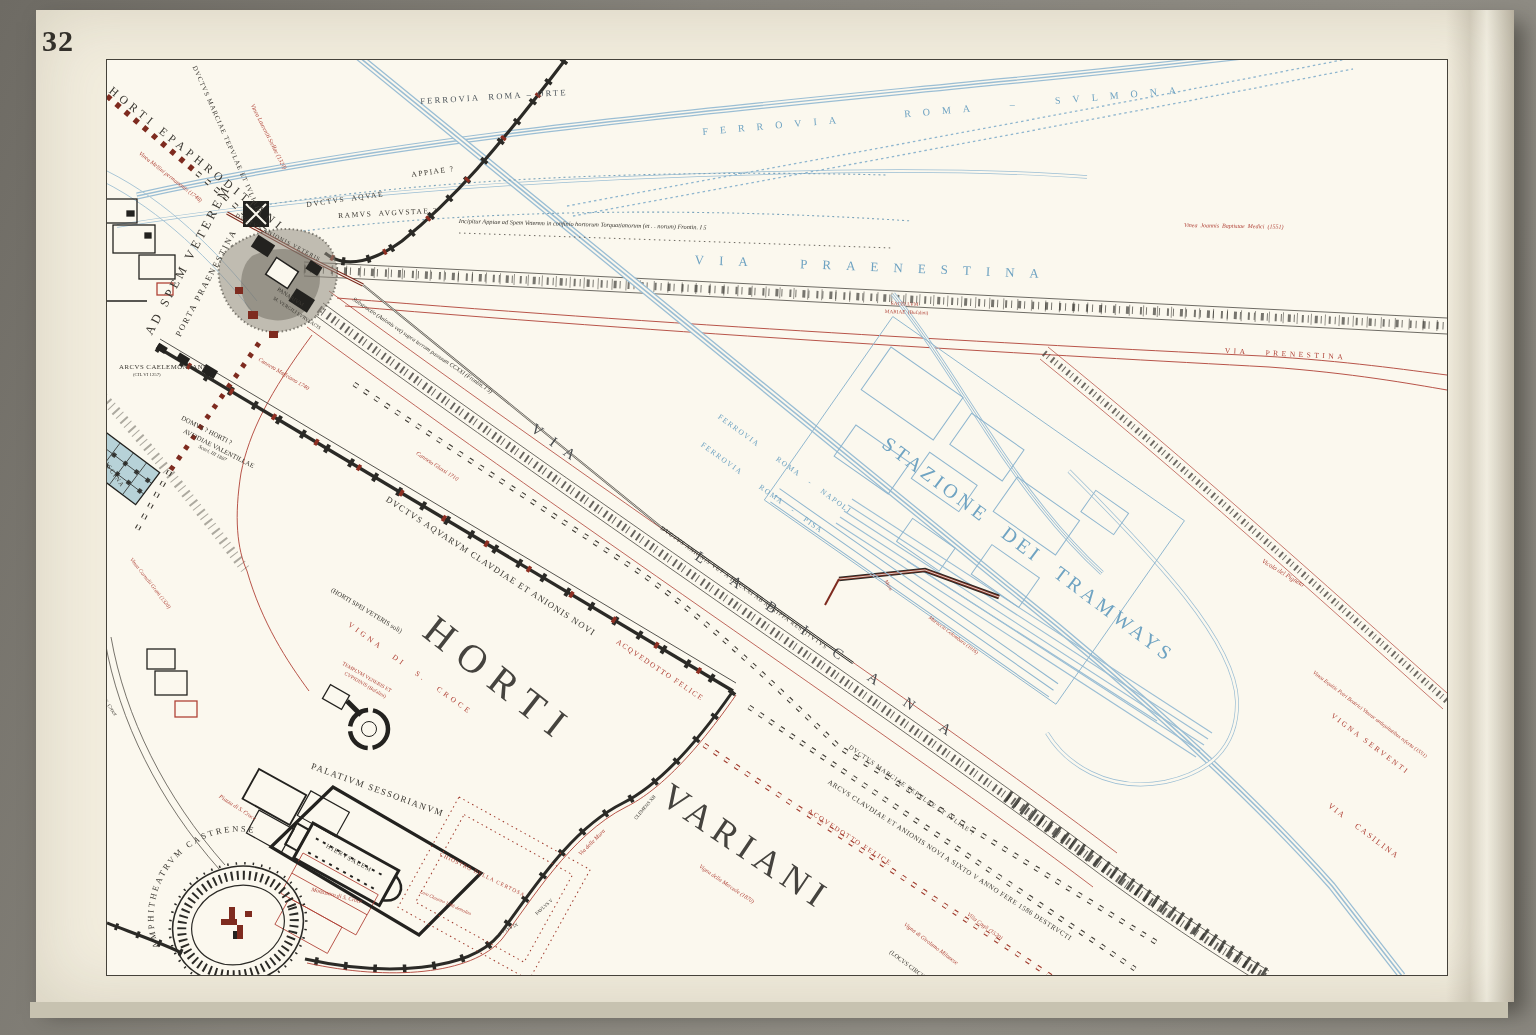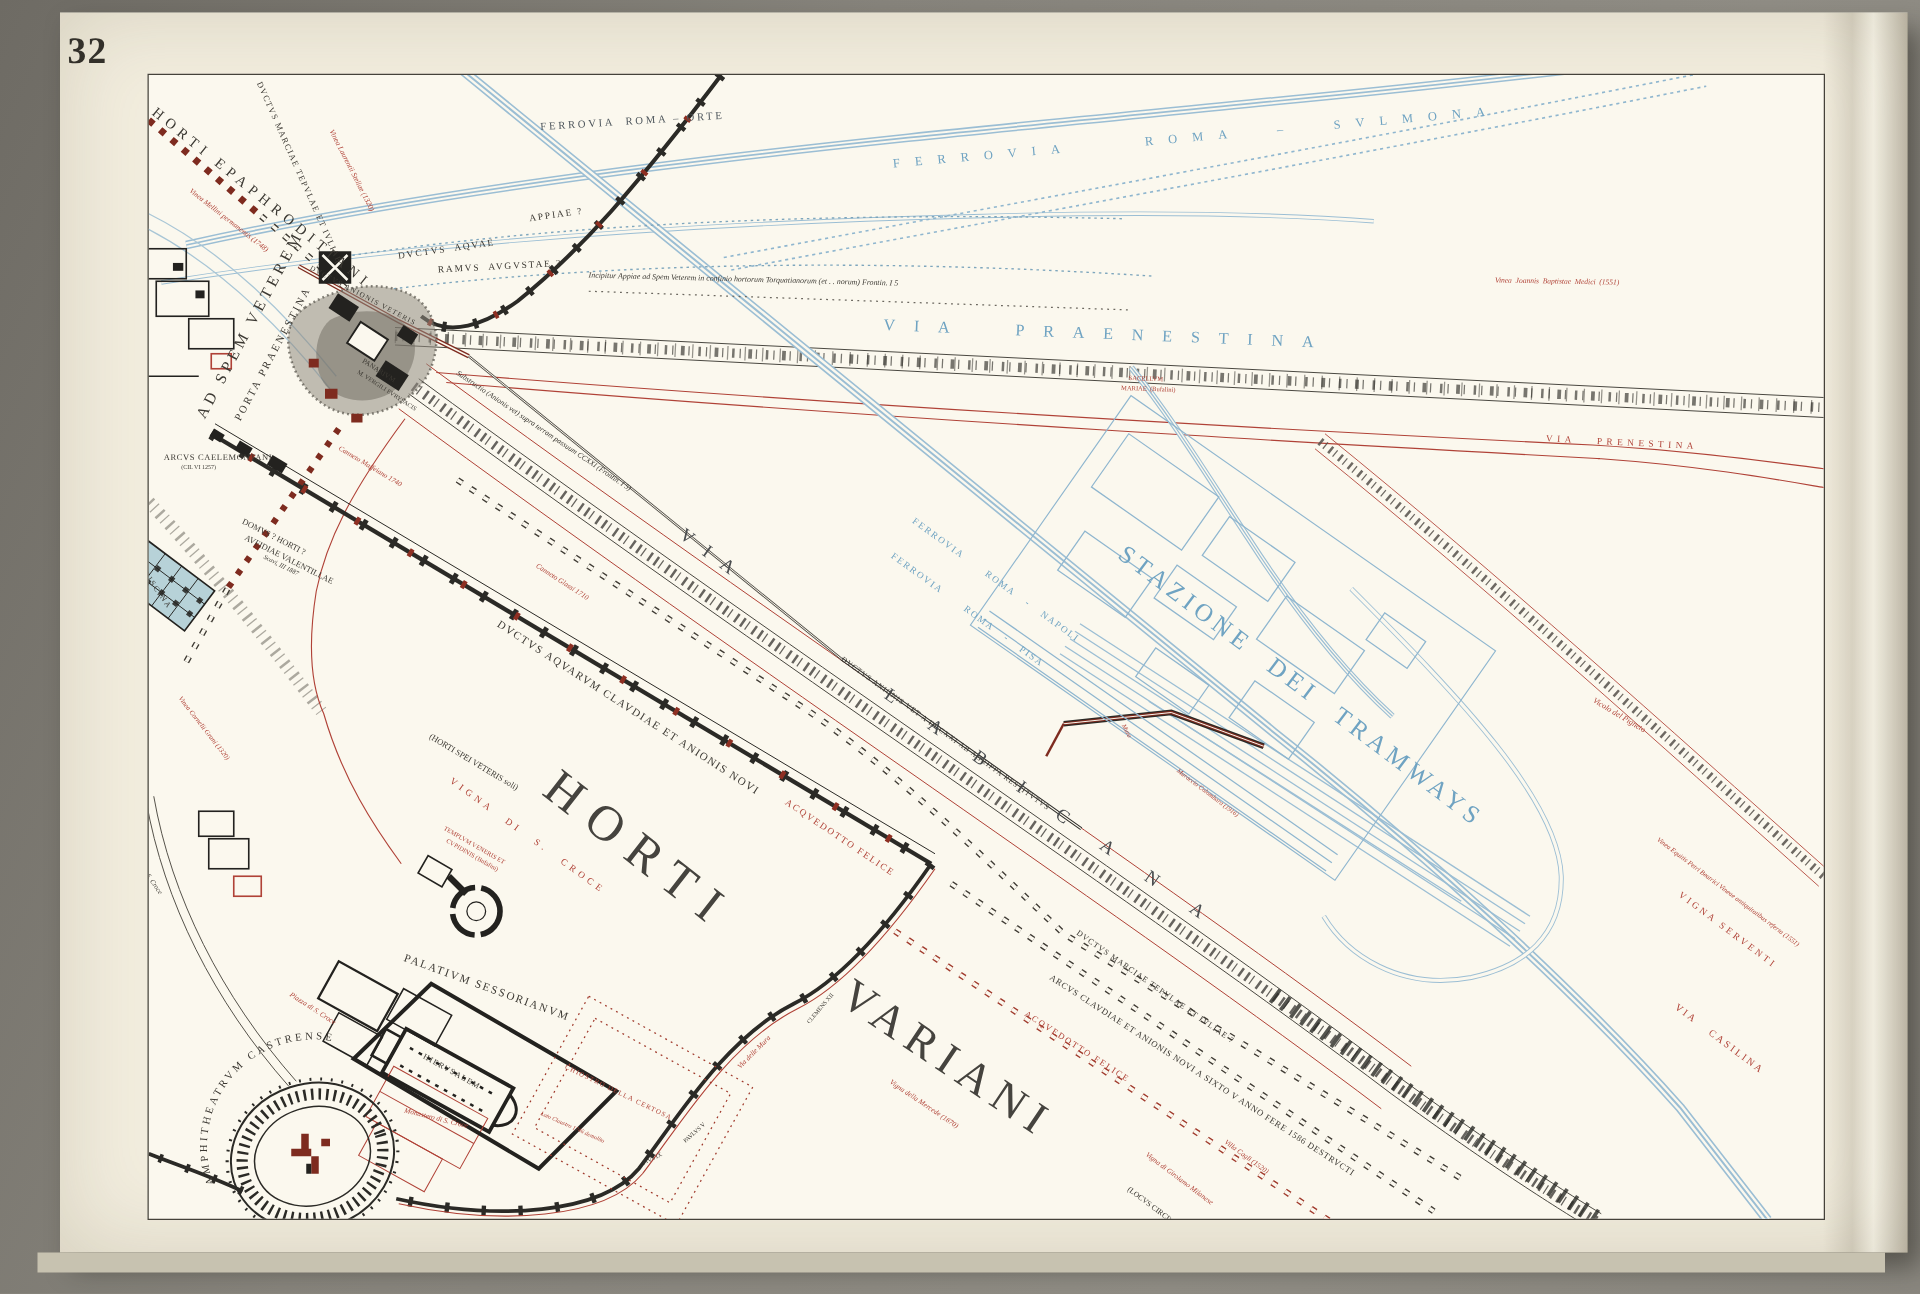--- a/index.html
+++ b/index.html
@@ -1,19 +1,19 @@
 <!DOCTYPE html>
 <html><head>
 <meta charset="utf-8">
 <style>
   html,body{margin:0;padding:0;background:#85827a;}
   .stage{position:relative;width:1536px;height:1035px;overflow:hidden;
          background:linear-gradient(115deg,#6e6b64 0%,#87847c 35%,#908d85 70%,#8a877f 100%);
          font-family:"Liberation Serif",serif;}
-  .paper{position:absolute;left:48px;top:10px;width:1478px;height:992px;background:#f2edde;
+  .paper{position:absolute;left:36px;top:10px;width:1478px;height:992px;background:#f2edde;
          box-shadow:inset 0 0 70px rgba(120,108,82,.22), 10px 12px 20px rgba(35,33,28,.5);}
   .paper-curl{position:absolute;right:0;top:0;width:68px;height:100%;
          background:linear-gradient(90deg,rgba(90,80,60,0) 0%,rgba(90,80,60,.16) 35%,rgba(255,255,248,.28) 60%,rgba(80,70,52,.28) 100%);}
   .below-strip{position:absolute;left:30px;top:1002px;width:1478px;height:16px;background:#c7c2b0;}
   .page-num{position:absolute;left:6px;top:14px;font-weight:bold;font-size:30px;color:#33302a;letter-spacing:1px;}
   .map-clip{position:absolute;left:70px;top:49px;width:1340px;height:915px;border:1px solid #45423a;
             background:#fbf8ee;overflow:hidden;}
   .map-clip > svg{position:absolute;left:-100px;top:-59px;}
   .lbl{position:absolute;line-height:1;color:#3b3832;transform-origin:0 0;white-space:pre;}
   .red{color:#b04237;}

